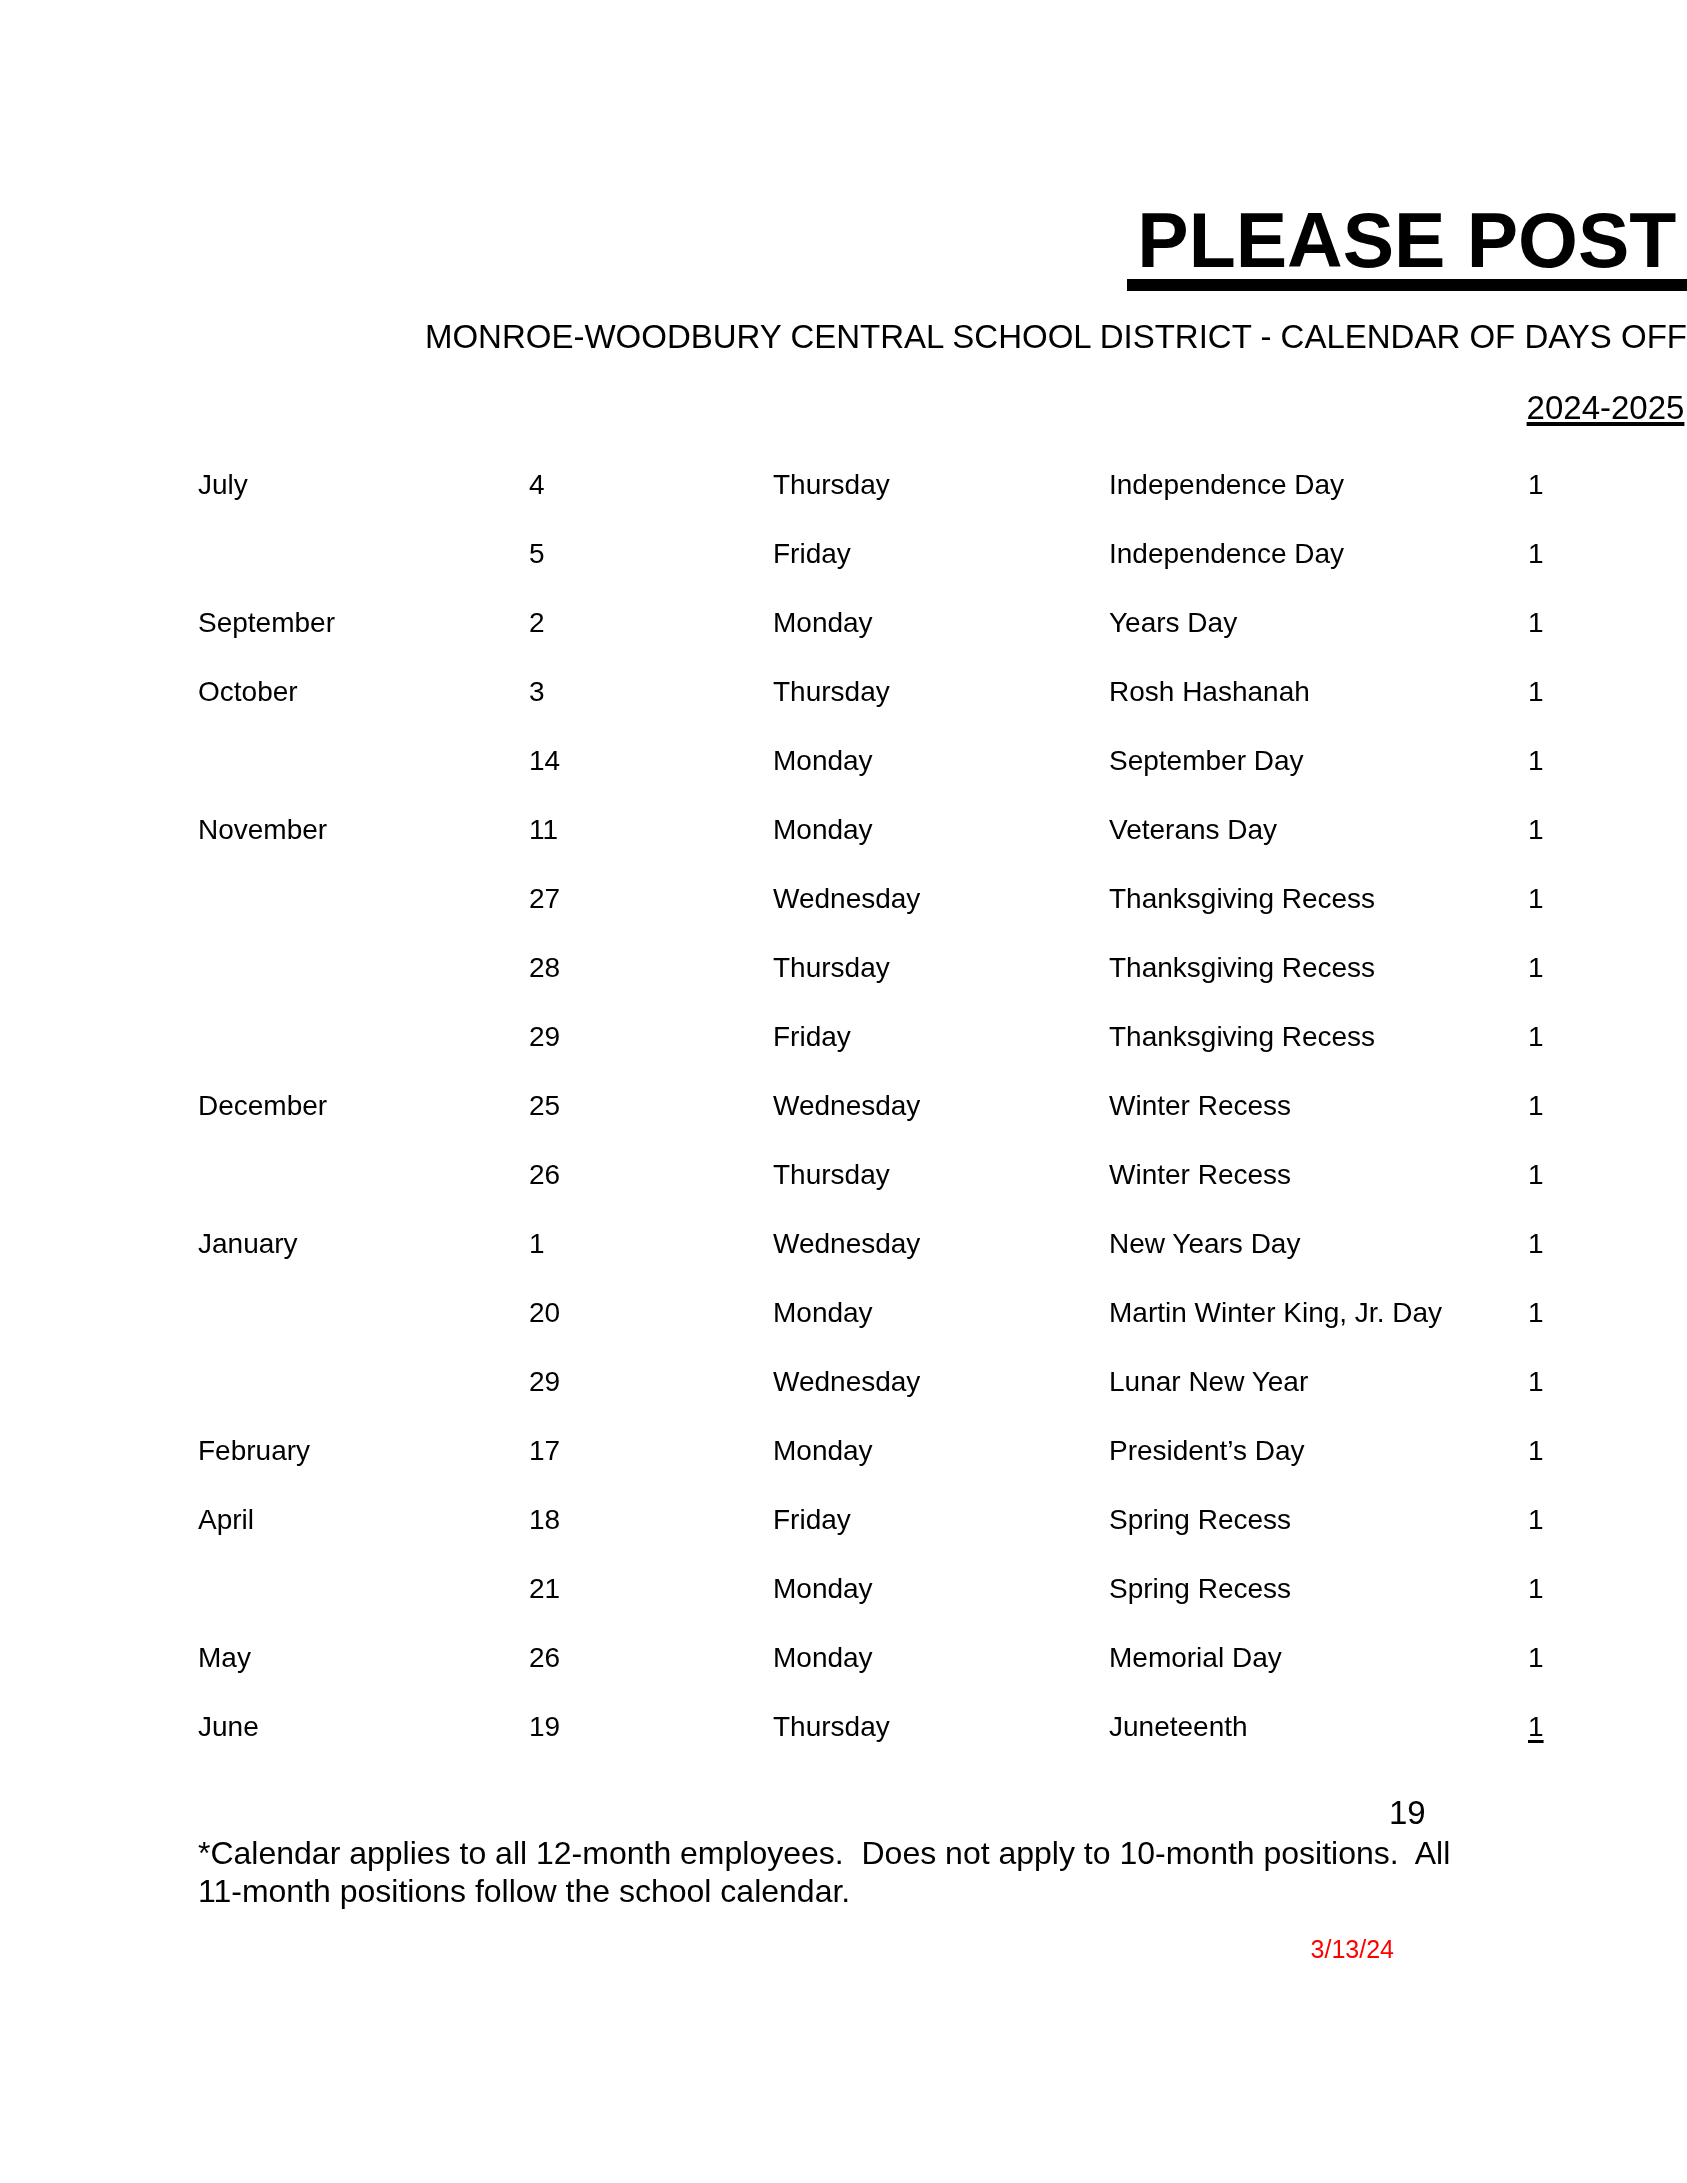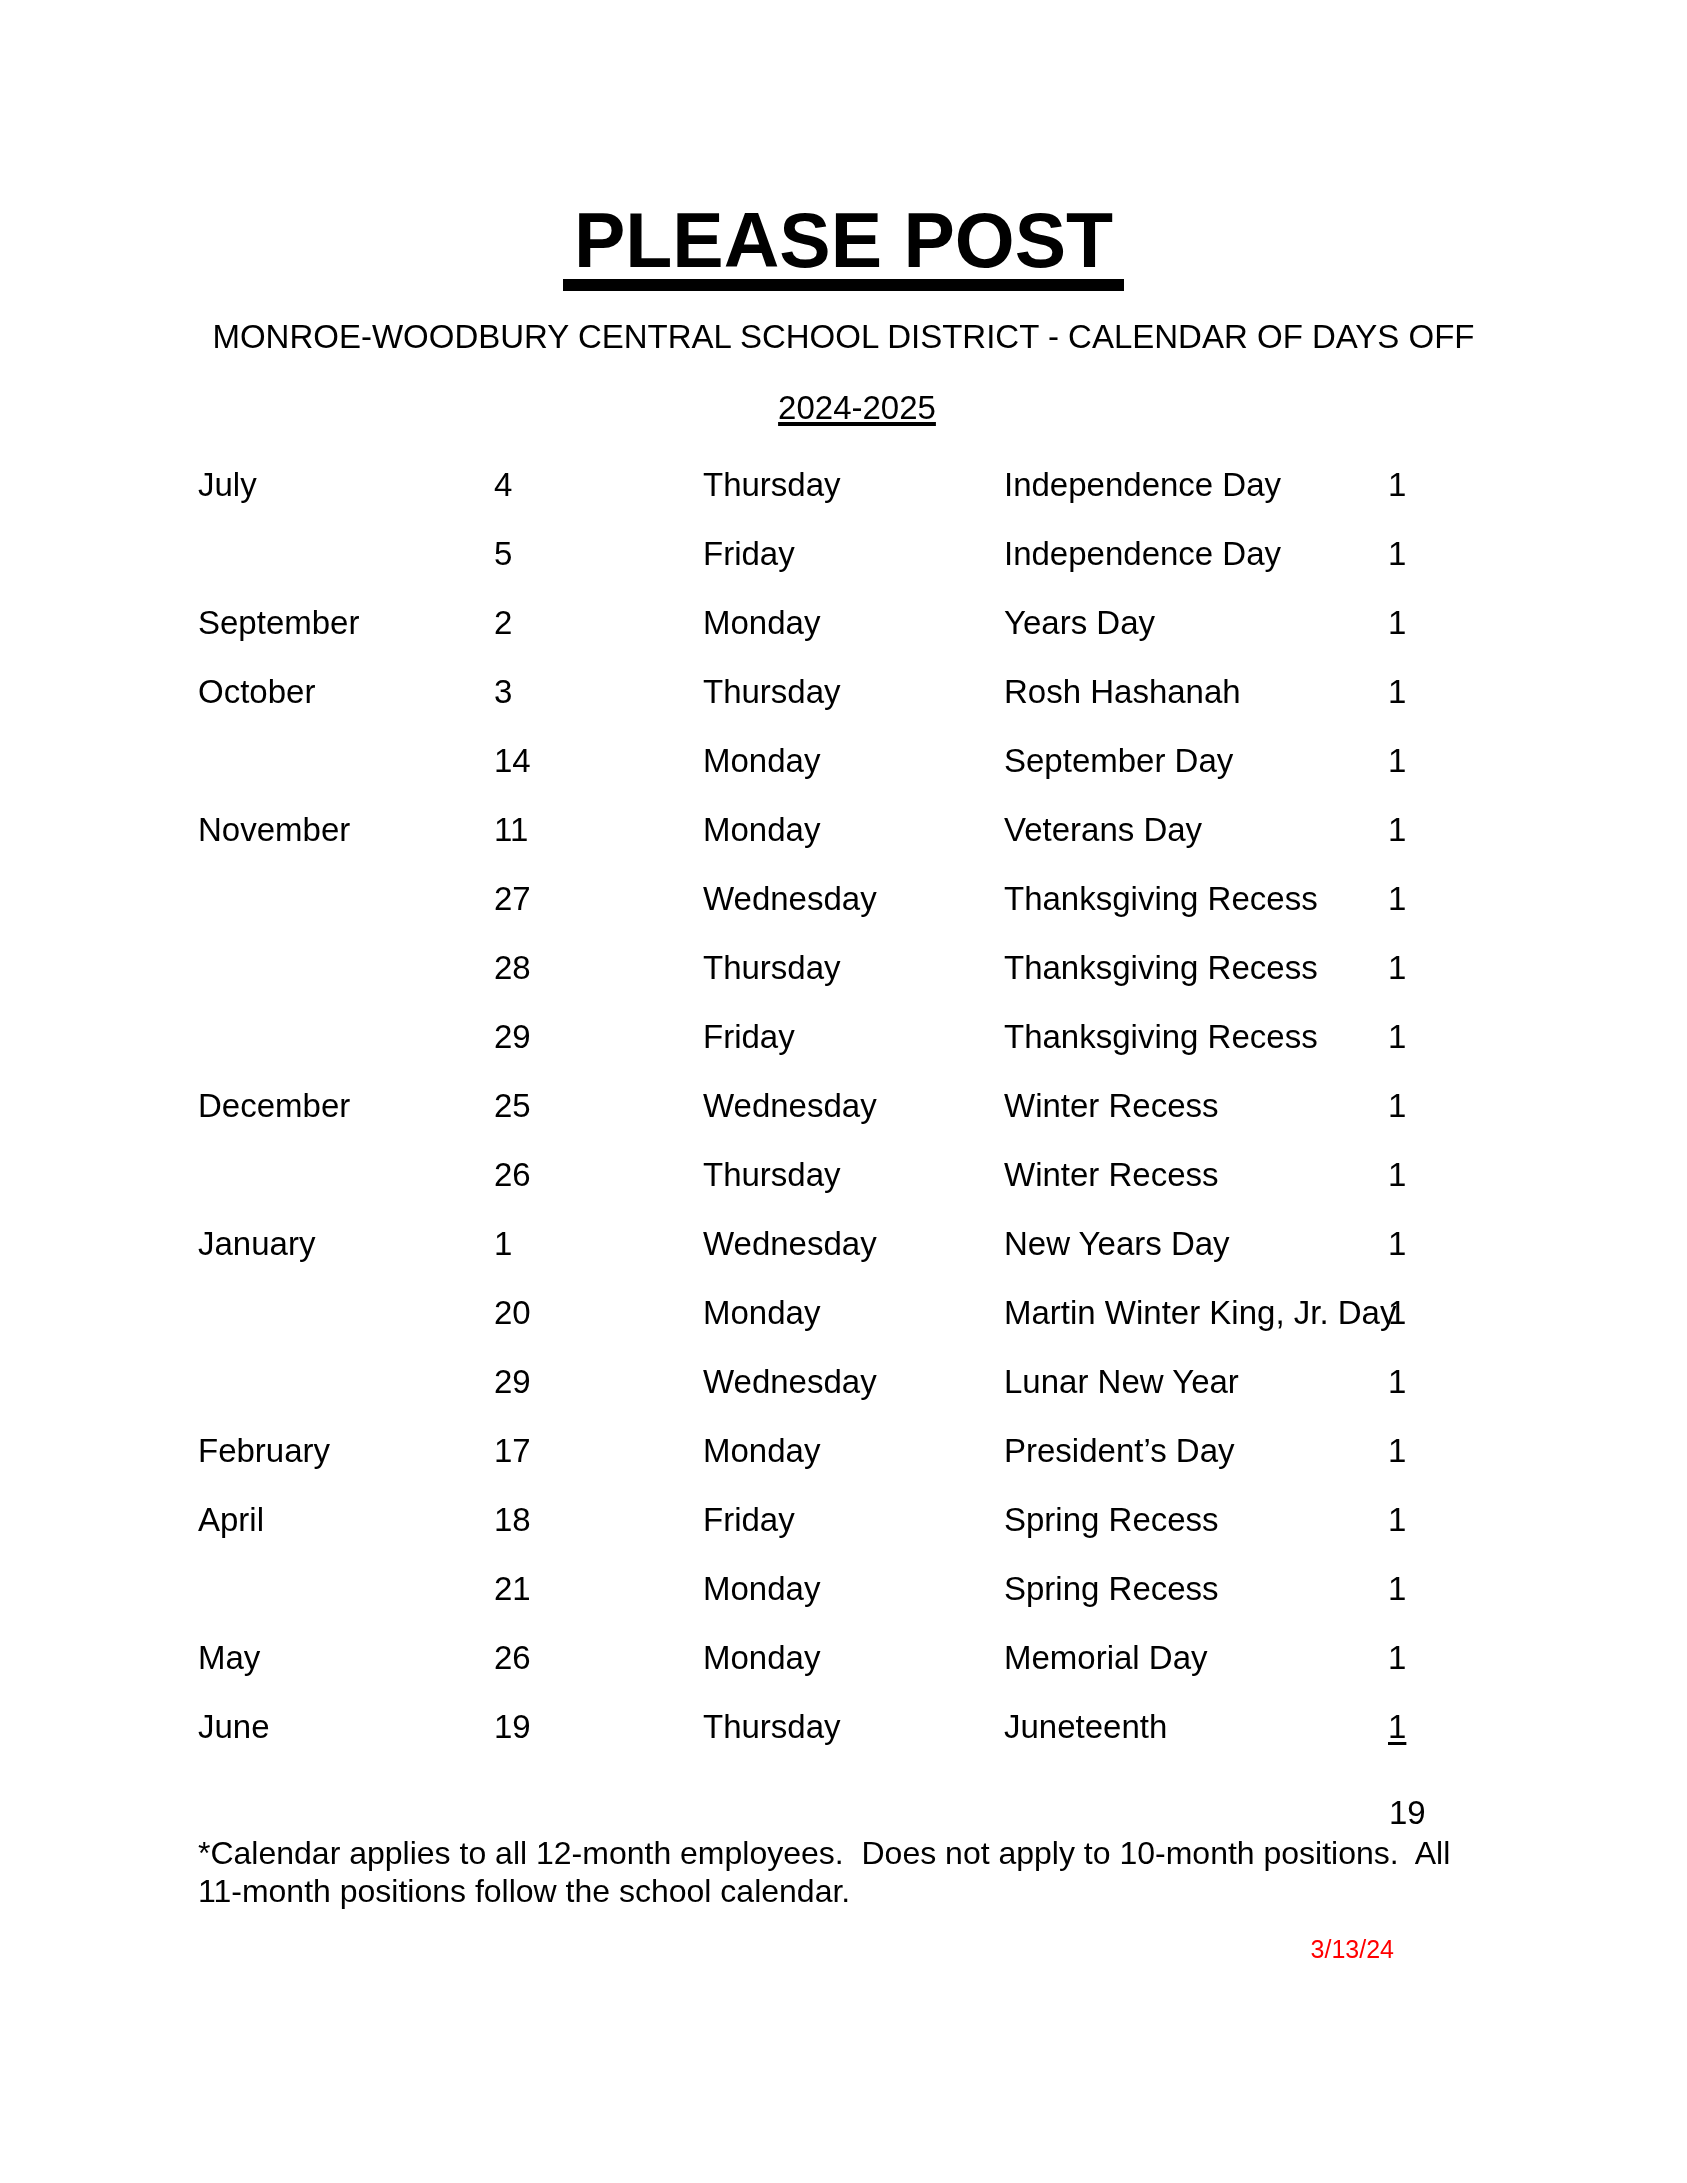--- a/index.html
+++ b/index.html
@@ -9,21 +9,21 @@
     height: 2183px;
     background: #ffffff;
     font-family: "Liberation Sans", sans-serif;
     color: #000000;
     overflow: hidden;
   }
   .centerline {
     position: absolute;
     left: 0;
     right: 0;
-    text-align: center;
+    text-align: right;
   }
   .title-wrap { top: 206px; }
   .title-text {
     display: inline-block;
     font-size: 77px;
     font-weight: bold;
     line-height: 69px;
     letter-spacing: 0px;
     border-bottom: 12px solid #000000;
     padding: 0 10.6px 4px 10.6px;
@@ -46,22 +46,23 @@
     position: absolute;
     left: 198px;
     top: 468px;
     width: 1356px;
   }
   .row {
     display: grid;
     grid-template-columns: 296px 209px 301px 384px 99px;
     height: 69px;
     align-items: start;
-    font-size: 33px;
-    line-height: 33px;
+    font-size: 28px;
+    line-height: 33px;
+    gap: 35px;
   }
   .cell { white-space: pre; }
   .count-underline {
     text-decoration: underline;
     text-decoration-thickness: 2.6px;
     text-underline-offset: 4px;
   }
   .total {
     position: absolute;
     left: 1389px;

